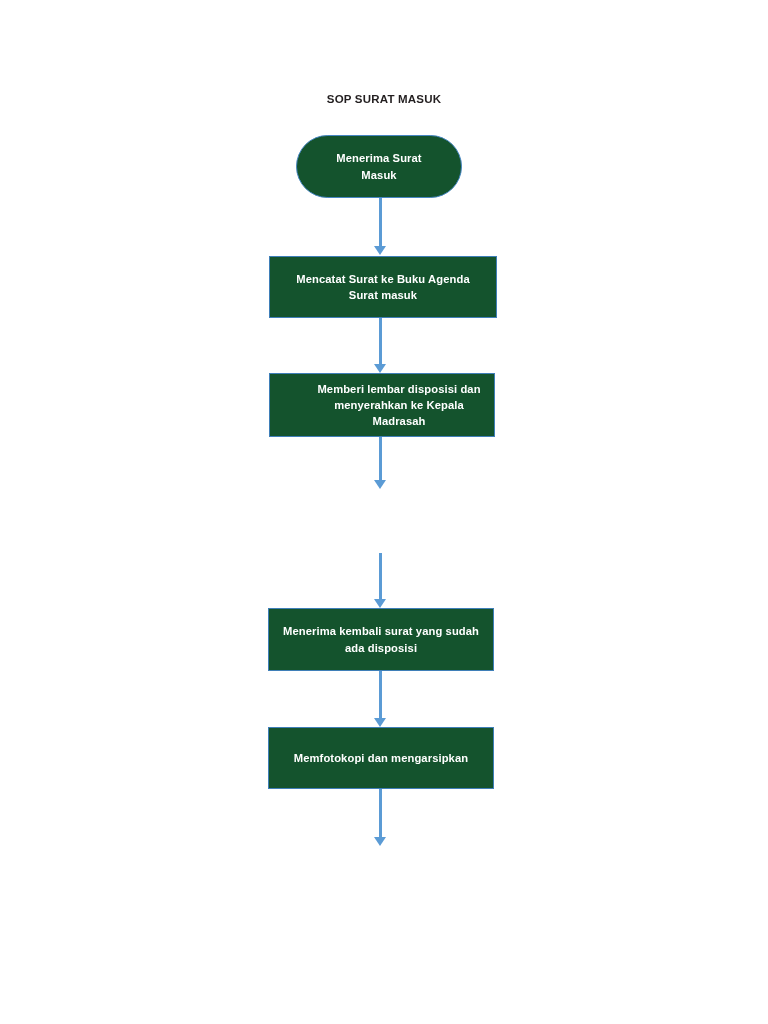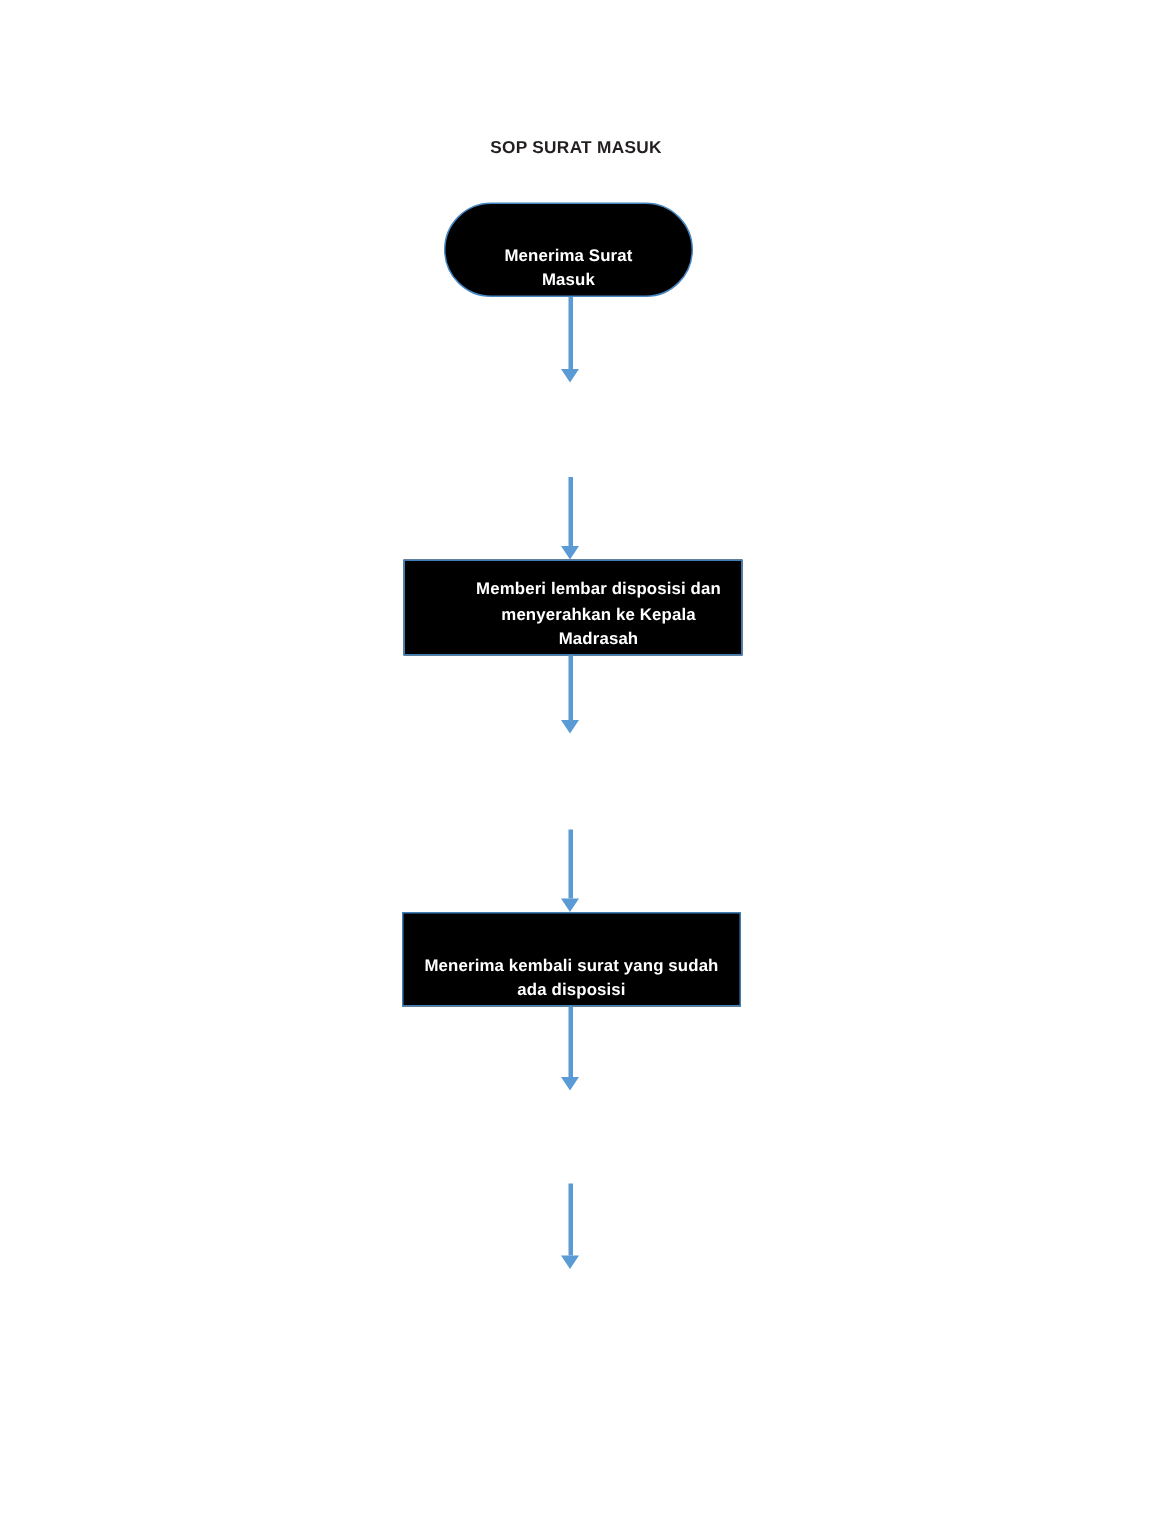--- a/index.html
+++ b/index.html
@@ -33,25 +33,25 @@
     font-weight: bold;
     letter-spacing: 0.2px;
     color: #231f20;
     white-space: nowrap;
   }
 
   
   .node {
     position: absolute;
     box-sizing: border-box;
-    background: #000000;
+    background: #14532d;
     border: 1px solid #3f7fb8;
     color: #ffffff;
     display: flex;
-    align-items: flex-end;
+    align-items: center;
     justify-content: center;
     text-align: center;
     font-size: 11.2px;
     font-weight: bold;
     line-height: 1.45;
     padding: 2px 10px;
     letter-spacing: 0.1px;
   }
   .node.terminator {
     border-radius: 999px;
@@ -100,20 +100,24 @@
   <div class="node terminator" style="left:296px; top:135px; width:166px; height:63px;">
     <span class="node-label">Menerima Surat
 Masuk</span>
   </div>
 
   <div class="connector" style="left:372px; top:198px; height:57px;">
     <div class="shaft" style="height:48px;"></div>
     <div class="head"></div>
   </div>
 
+  <div class="node process" style="left:269px; top:256px; width:228px; height:62px;">
+    <span class="node-label">Mencatat Surat ke Buku Agenda
+Surat masuk</span>
+  </div>
 
   <div class="connector" style="left:372px; top:318px; height:55px;">
     <div class="shaft" style="height:46px;"></div>
     <div class="head"></div>
   </div>
 
   <div class="node process" style="left:269px; top:373px; width:226px; height:64px;padding-left:44px;">
     <span class="node-label">Memberi lembar disposisi dan
 menyerahkan ke Kepala Madrasah</span>
   </div>
@@ -132,20 +136,23 @@
   <div class="node process" style="left:268px; top:608px; width:226px; height:63px;">
     <span class="node-label">Menerima kembali surat yang sudah
 ada disposisi</span>
   </div>
 
   <div class="connector" style="left:372px; top:671px; height:56px;">
     <div class="shaft" style="height:47px;"></div>
     <div class="head"></div>
   </div>
 
+  <div class="node process" style="left:268px; top:727px; width:226px; height:62px;">
+    <span class="node-label">Memfotokopi dan mengarsipkan</span>
+  </div>
 
   <div class="connector" style="left:372px; top:789px; height:57px;">
     <div class="shaft" style="height:48px;"></div>
     <div class="head"></div>
   </div>
 
 
 </div>
 
 </body></html>

